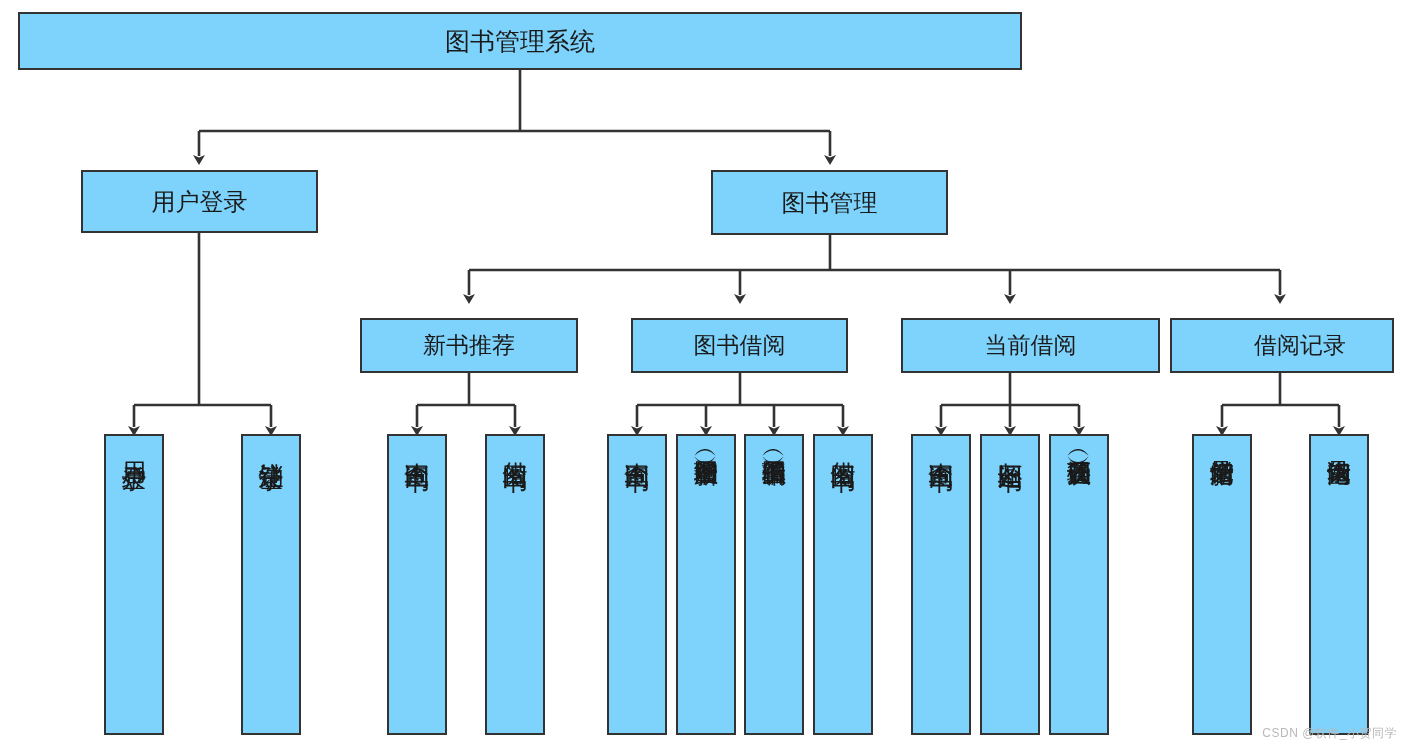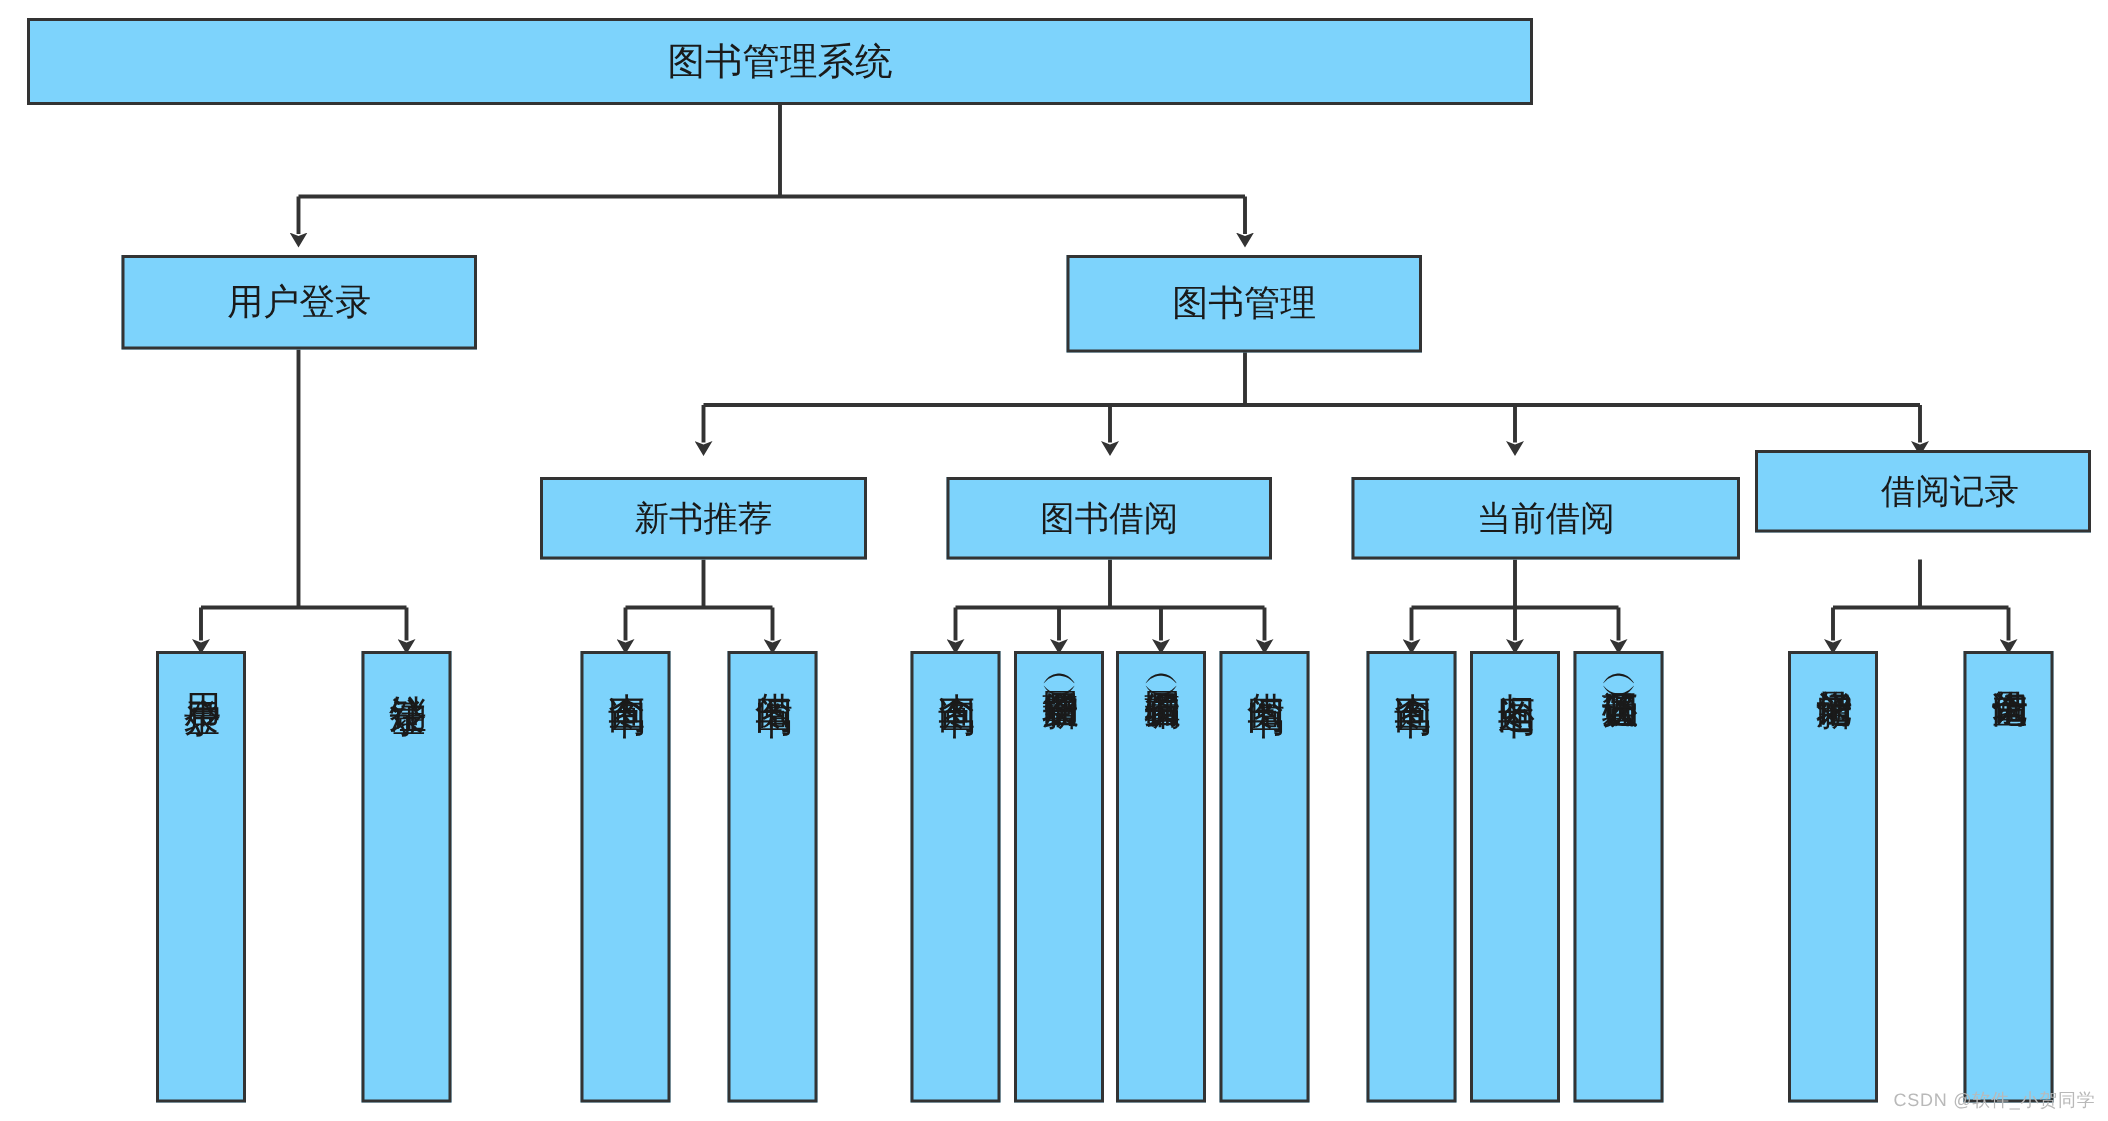--- a/index.html
+++ b/index.html
@@ -137,21 +137,21 @@
 
   <div class="node lvl3" style="left:360px; top:318px; width:218px; height:55px;">
     <span class="lbl">新书推荐</span>
   </div>
   <div class="node lvl3" style="left:631px; top:318px; width:217px; height:55px;">
     <span class="lbl">图书借阅</span>
   </div>
   <div class="node lvl3" style="left:901px; top:318px; width:259px; height:55px;">
     <span class="lbl">当前借阅</span>
   </div>
-  <div class="node lvl3" style="left:1170px; top:300px; width:224px; height:55px;padding-left:36px;">
+  <div class="node lvl3" style="left:1170px; top:318px; width:224px; height:55px;padding-left:36px;">
     <span class="lbl">借阅记录</span>
   </div>
 
   <div class="node leaf" style="left:104px; top:434px; width:60px; height:301px;">
     <span class="lbl">用户登录</span>
   </div>
   <div class="node leaf" style="left:241px; top:434px; width:60px; height:301px;">
     <span class="lbl">注销登录</span>
   </div>
 

